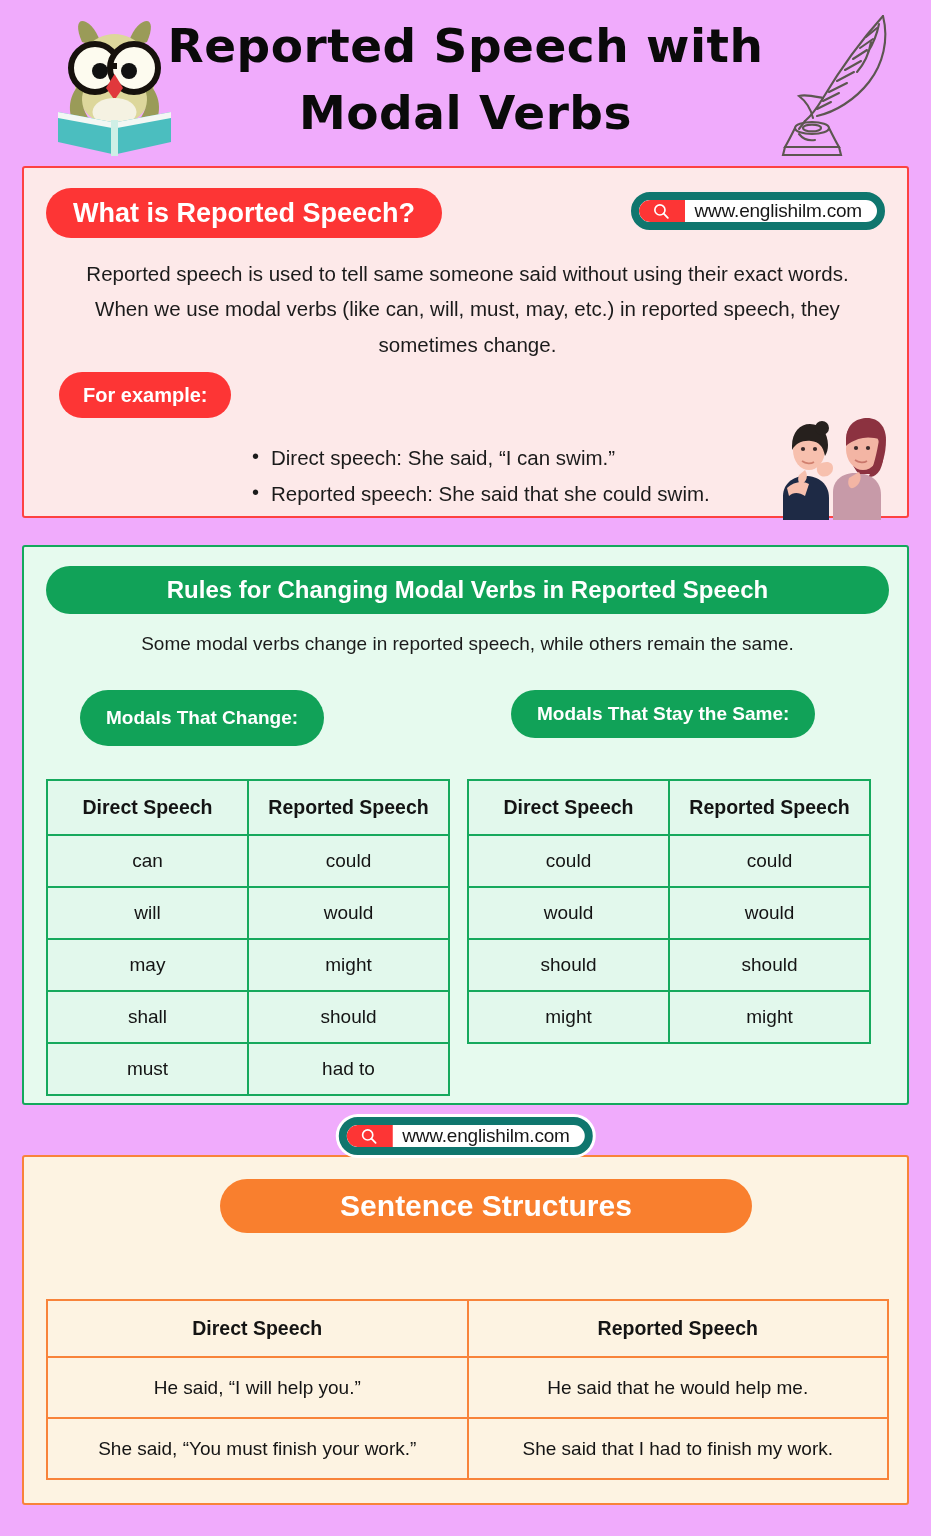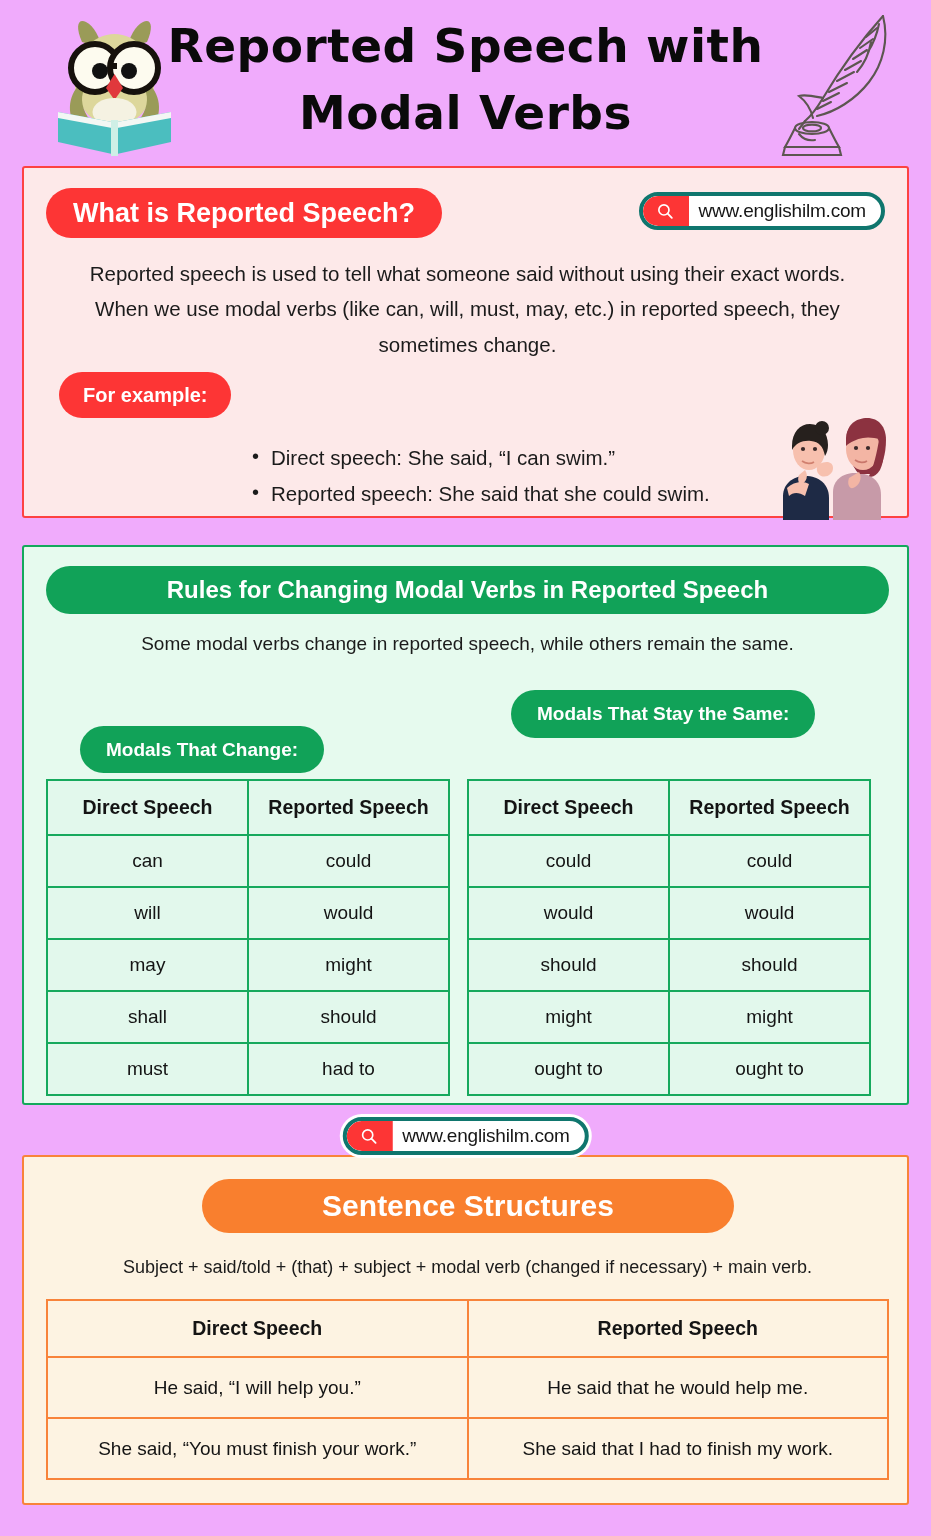--- a/index.html
+++ b/index.html
@@ -124,51 +124,50 @@
     top: 19px;
     width: 843px;
     height: 48px;
     font-size: 24px;
   }
 
   .subpill-change {
     position: absolute;
     left: 56px;
     top: 143px;
-    height: 47px;
+    height: 56px;
     padding: 16px 26px;
     font-size: 19px;
-    margin-top: 36px;
   }
 
   .subpill-same {
     position: absolute;
     left: 487px;
     top: 143px;
     height: 48px;
     padding: 10px 26px;
     font-size: 19px;
   }
 
   .title-pill-orange {
     position: absolute;
-    left: 178px;
+    left: 196px;
     top: 22px;
     width: 532px;
     height: 54px;
     font-size: 30px;
   }
 
   
   .search-badge {
     display: inline-flex;
     align-items: stretch;
     height: 38px;
     background: #ffffff;
-    border: 4px solid #0f766e;
+    border: 8px solid #0f766e;
     border-radius: 999px;
     overflow: hidden;
   }
 
   .search-badge .sb-icon {
     width: 46px;
     background: #FD3535;
     border-radius: 999px 0 0 999px;
     display: flex;
     align-items: center;
@@ -394,21 +393,21 @@
     <div class="search-badge badge-top-right">
       <span class="sb-icon">
         <svg viewBox="0 0 24 24" width="19" height="19">
           <circle cx="10" cy="10" r="6.4" fill="none" stroke="#ffffff" stroke-width="2.1"></circle>
           <line x1="14.8" y1="14.8" x2="20" y2="20" stroke="#ffffff" stroke-width="2.3" stroke-linecap="round"></line>
         </svg>
       </span>
       <span class="sb-text">www.englishilm.com</span>
     </div>
 
-    <p class="red-para">Reported speech is used to tell what someone said without using their exact words. When we use modal verbs (like can, will, must, may, etc.) in reported speech, they sometimes change.</p>
+    <p class="red-para">Reported speech is used to tell same someone said without using their exact words. When we use modal verbs (like can, will, must, may, etc.) in reported speech, they sometimes change.</p>
 
     <div class="pill pill-red example-pill">For example:</div>
 
     <ul class="bullets">
       <li>Direct speech: She said, “I can swim.”</li>
       <li>Reported speech: She said that she could swim.</li>
     </ul>
 
     <div class="gossip-wrap">
       <svg viewBox="0 0 120 104" width="120" height="104">
@@ -496,43 +495,38 @@
           <td>would</td>
         </tr>
         <tr>
           <td>should</td>
           <td>should</td>
         </tr>
         <tr>
           <td>might</td>
           <td>might</td>
         </tr>
-        <tr>
-          <td>ought to</td>
-          <td>ought to</td>
-        </tr>
       </tbody>
     </table>
   </div>
 
   <div class="search-badge badge-middle">
     <span class="sb-icon">
       <svg viewBox="0 0 24 24" width="19" height="19">
         <circle cx="10" cy="10" r="6.4" fill="none" stroke="#ffffff" stroke-width="2.1"></circle>
         <line x1="14.8" y1="14.8" x2="20" y2="20" stroke="#ffffff" stroke-width="2.3" stroke-linecap="round"></line>
       </svg>
     </span>
     <span class="sb-text">www.englishilm.com</span>
   </div>
 
   <div class="section sec-orange">
 
     <div class="pill pill-orange title-pill-orange">Sentence Structures</div>
 
-    <p class="orange-formula">Subject + said/told + (that) + subject + modal verb (changed if necessary) + main verb.</p>
 
     <table class="otable">
       <thead>
         <tr>
           <th>Direct Speech</th>
           <th>Reported Speech</th>
         </tr>
       </thead>
       <tbody>
         <tr>

